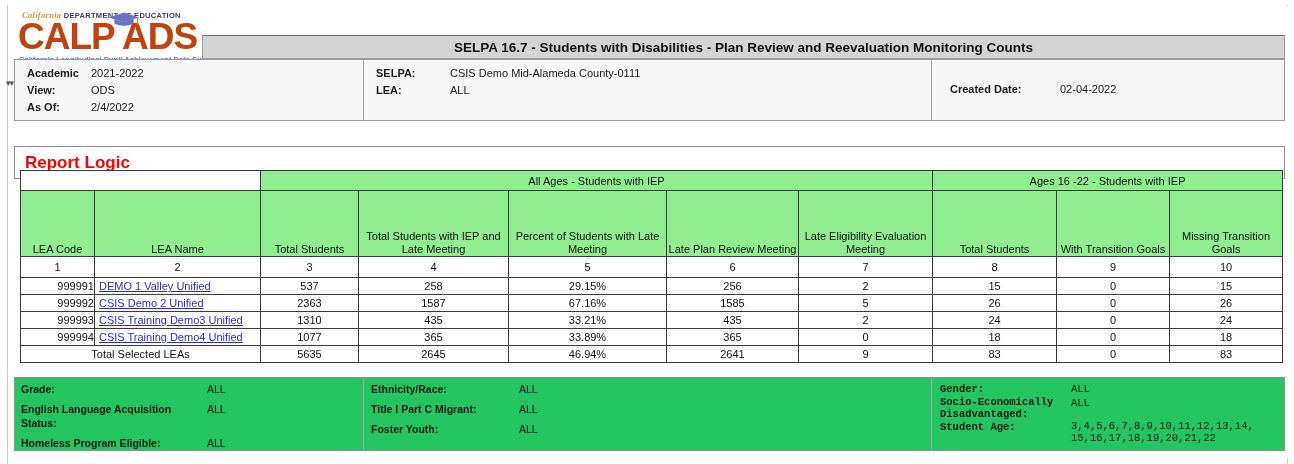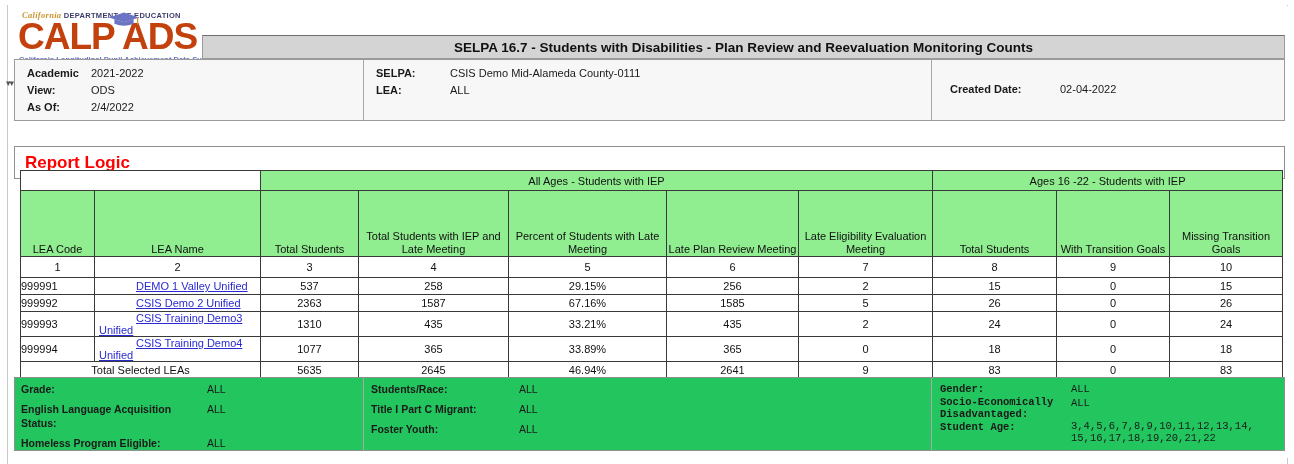--- a/index.html
+++ b/index.html
@@ -115,23 +115,23 @@
     background:#90ee90;height:66px;text-align:center;
     font-weight:bold;font-size:11.5px;
     vertical-align:bottom;
     padding-bottom:4px;line-height:13px;
   }
   .numhdr{
     height:21px;text-align:center;color:#ff0000;font-weight:bold;font-size:13px;
     background:#ffffff;vertical-align:middle;
   }
   td.cell{height:17px;text-align:center;vertical-align:middle;background:#ffffff;}
-  td.cell.code{text-align:left;}
+  td.cell.code{text-align:right;}
   td.cell.name{text-align:left;padding-left:4px;}
-  td.cell.name a{color:#2a2ad0;text-decoration:underline;font-size:11px;cursor:pointer;margin-left:37px;}
+  td.cell.name a{color:#2a2ad0;text-decoration:underline;font-size:11px;cursor:pointer;}
   td.total-label{
     height:17px;text-align:center;font-weight:bold;background:#ffffff;vertical-align:middle;
   }
   tr.totalrow td{border-top:1px solid #3a3a3a;}
 
   
   .w1{width:74px;}.w2{width:166px;}.w3{width:98px;}.w4{width:150px;}
   .w5{width:158px;}.w6{width:132px;}.w7{width:134px;}.w8{width:124px;}
   .w9{width:113px;}.w10{width:113px;}
 
@@ -345,21 +345,21 @@
           <span class="flabel">English Language Acquisition Status:</span>
           <span class="fvalue">ALL</span>
         </div>
         <div class="frow">
           <span class="flabel">Homeless Program Eligible:</span>
           <span class="fvalue">ALL</span>
         </div>
       </div>
       <div class="fcol f2">
         <div class="frow">
-          <span class="flabel">Students/Race:</span>
+          <span class="flabel">Ethnicity/Race:</span>
           <span class="fvalue">ALL</span>
         </div>
         <div class="frow">
           <span class="flabel">Title I Part C Migrant:</span>
           <span class="fvalue">ALL</span>
         </div>
         <div class="frow">
           <span class="flabel">Foster Youth:</span>
           <span class="fvalue">ALL</span>
         </div>

